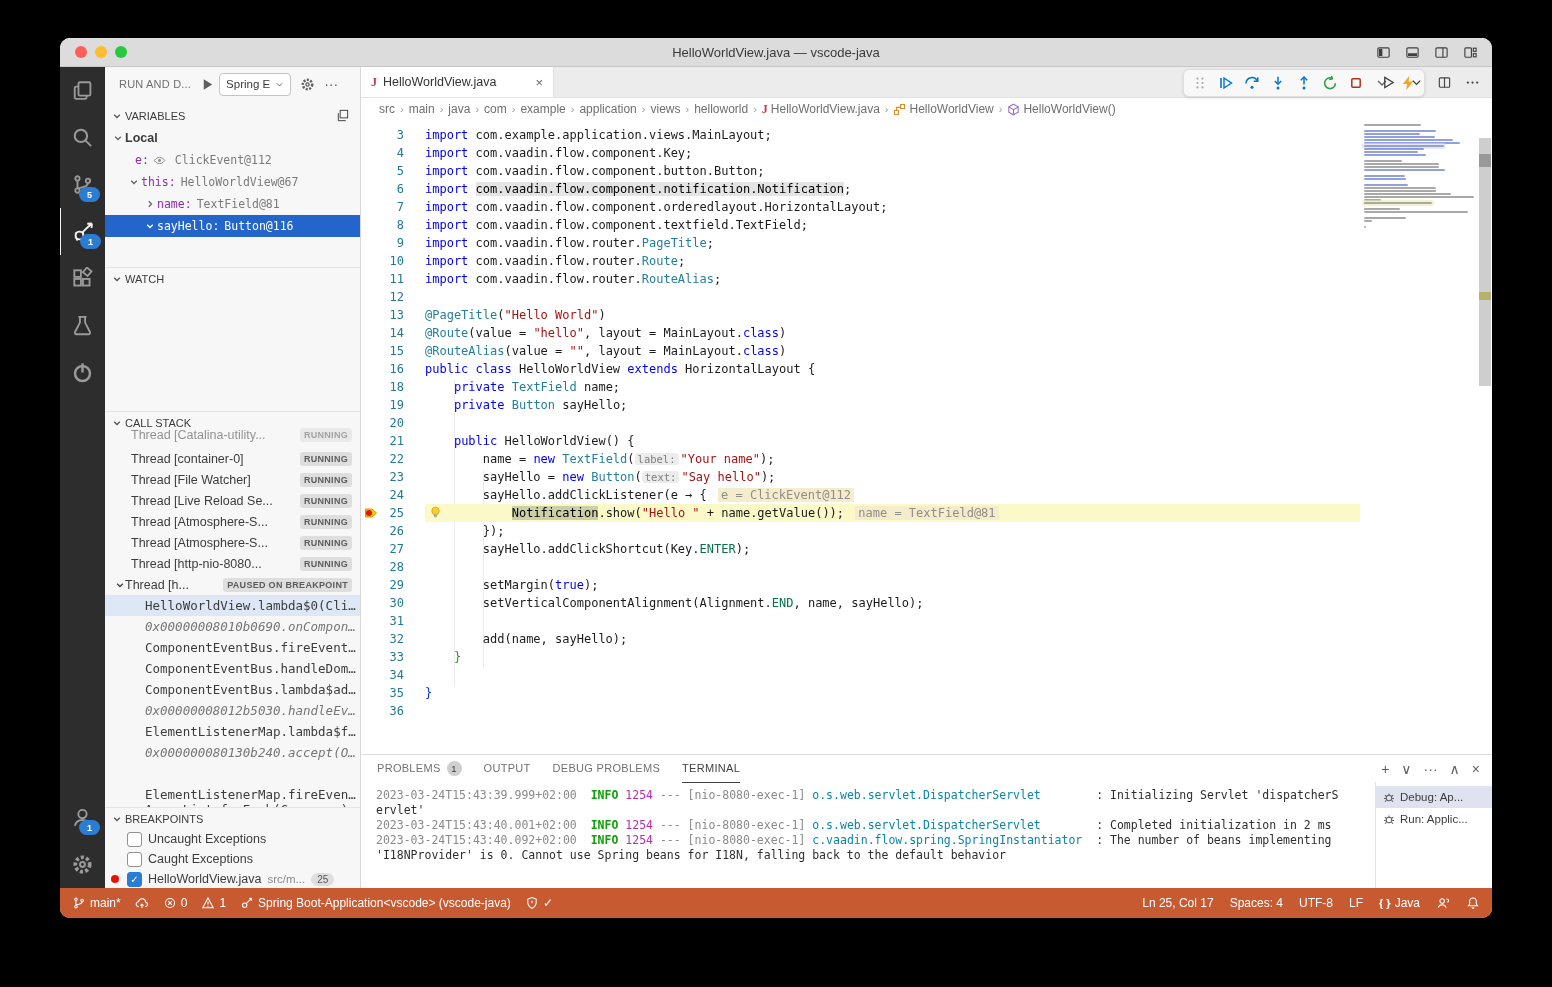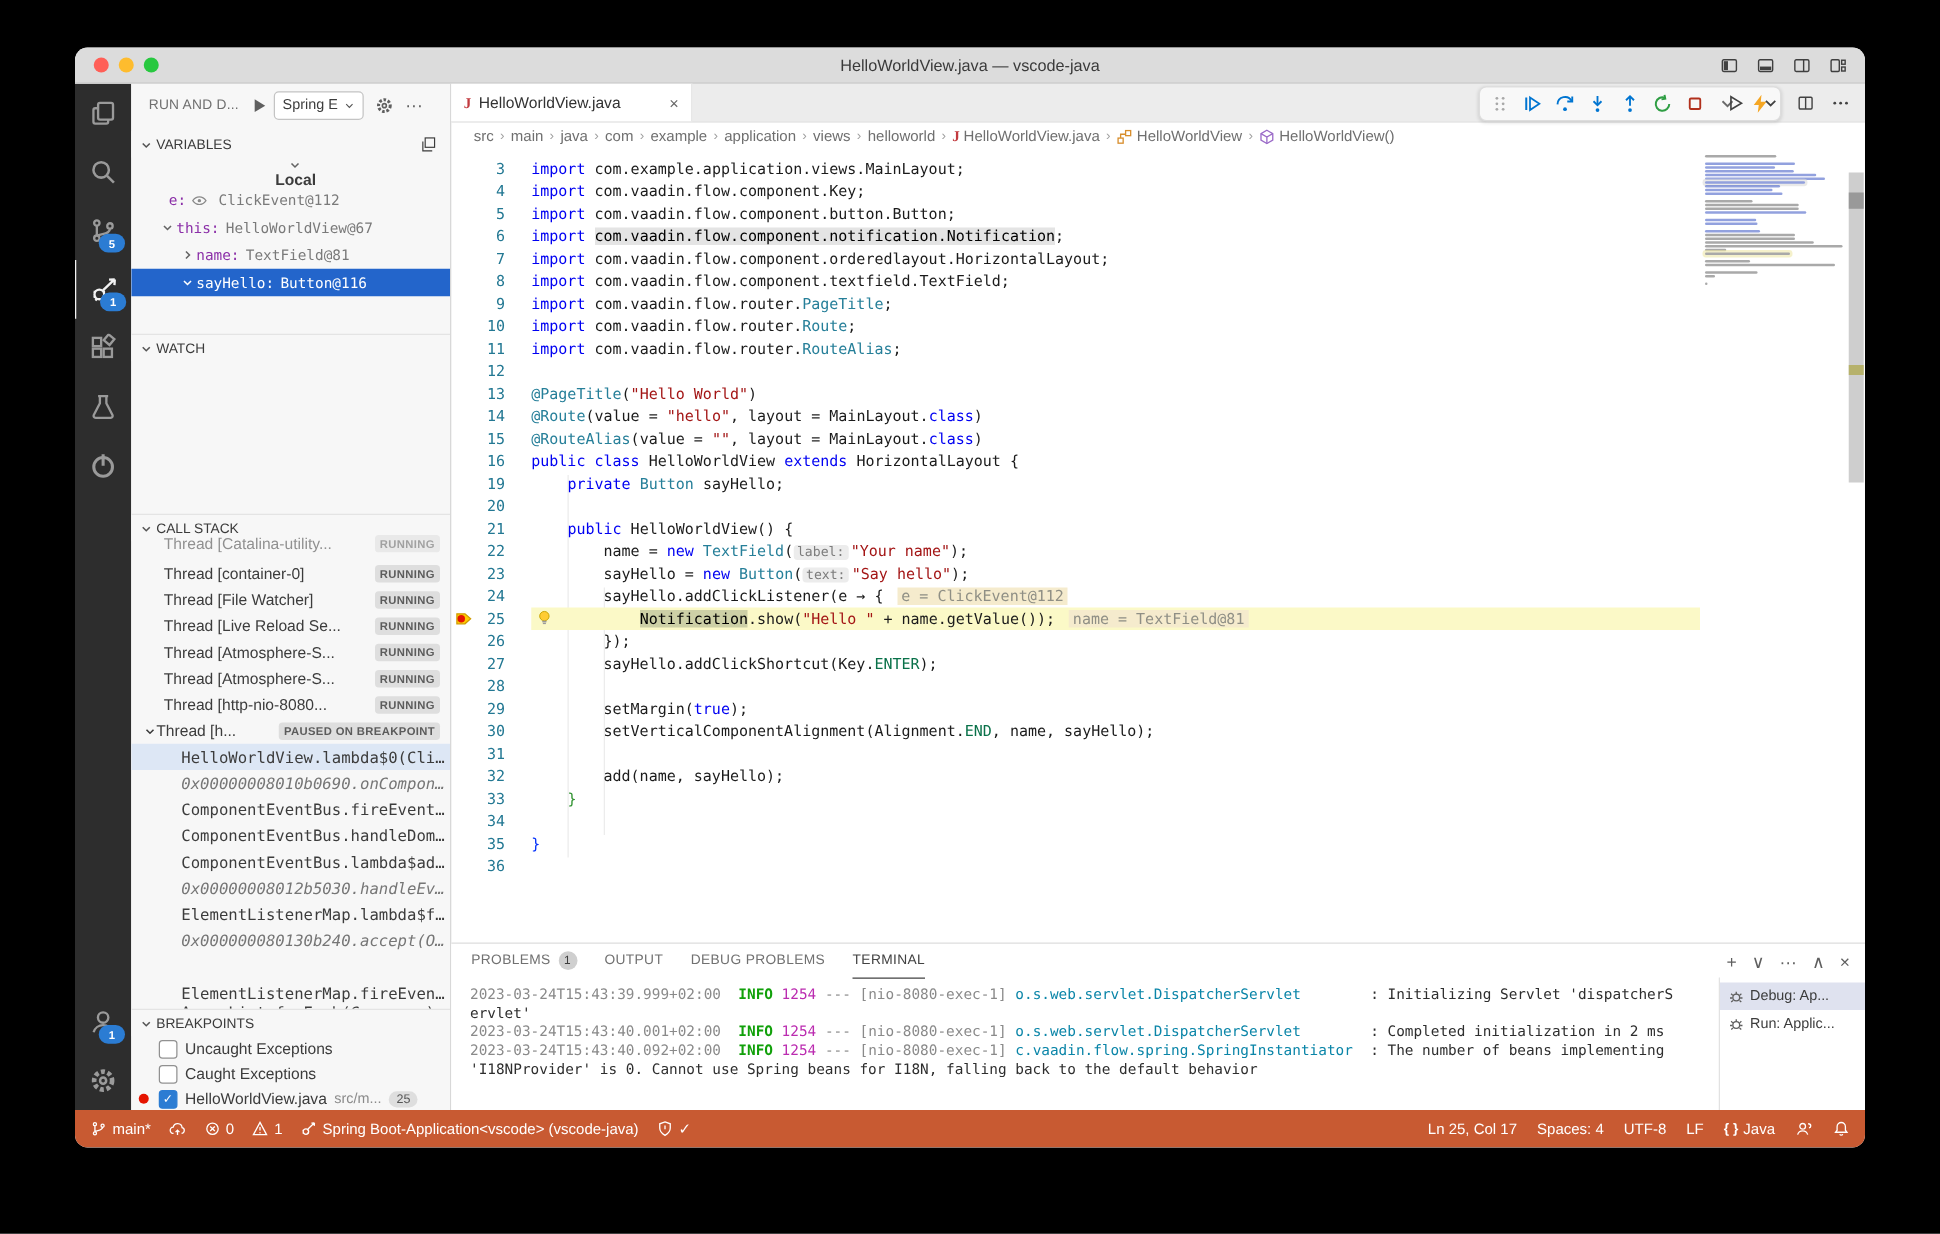--- a/index.html
+++ b/index.html
@@ -275,21 +275,21 @@
           </span>
         <span>VARIABLES</span>
         <span class="hicon" style="margin-left:auto;margin-right:10px">
           <svg viewBox="0 0 16 16">
               <rect x="5.5" y="2.5" width="8" height="8" fill="none" stroke="currentColor"></rect>
               <path d="M3.5 5.5v8h8" fill="none" stroke="currentColor"></path>
             </svg>
           </span>
       </div>
       <div id="vars">
-          <div class="tree-row" style="top: 60px; padding-left: 8px; flex-direction: column;">
+          <div class="tree-row" style="top: 60px; padding-left: 8px;">
             <span class="chev">
               <svg viewBox="0 0 16 16" fill="none" stroke="currentColor" stroke-width="2">
                 <path d="M3.5 6l4.5 4.5L12.5 6"></path>
               </svg>
             </span>
             <span class="var-name mono" style="color: rgb(60, 60, 60); font-weight: bold; font-family: &quot;Liberation Sans&quot;, sans-serif; font-size: 12.5px;">Local</span>
           </div>
           <div class="tree-row" style="top: 82px; padding-left: 30px;">
             <span class="var-name mono">e:</span>
             <span class="eye" style="display: inline-flex;">
@@ -676,20 +676,24 @@
               <div class="cl-gut mono">14</div>
               <div class="cl-body mono"><span class="tok-t">@Route</span><span class="tok-d">(value = </span><span class="tok-s">"hello"</span><span class="tok-d">, layout = MainLayout.</span><span class="tok-k">class</span><span class="tok-d">)</span></div>
             </div>
             <div class="cl">
               <div class="cl-gut mono">15</div>
               <div class="cl-body mono"><span class="tok-t">@RouteAlias</span><span class="tok-d">(value = </span><span class="tok-s">""</span><span class="tok-d">, layout = MainLayout.</span><span class="tok-k">class</span><span class="tok-d">)</span></div>
             </div>
             <div class="cl">
               <div class="cl-gut mono">16</div>
               <div class="cl-body mono"><span class="tok-k">public</span><span class="tok-d"> </span><span class="tok-k">class</span><span class="tok-d"> HelloWorldView </span><span class="tok-k">extends</span><span class="tok-d"> HorizontalLayout {</span></div>
+            </div>
+            <div class="cl">
+              <div class="cl-gut mono">18</div>
+              <div class="cl-body mono"><span class="tok-d">    </span><span class="tok-k">private</span><span class="tok-d"> </span><span class="tok-t">TextField</span><span class="tok-d"> name;</span></div>
             </div>
             <div class="cl">
               <div class="cl-gut mono">19</div>
               <div class="cl-body mono"><span class="tok-d">    </span><span class="tok-k">private</span><span class="tok-d"> </span><span class="tok-t">Button</span><span class="tok-d"> sayHello;</span></div>
             </div>
             <div class="cl">
               <div class="cl-gut mono">20</div>
               <div class="cl-body mono"></div>
             </div>
             <div class="cl">

